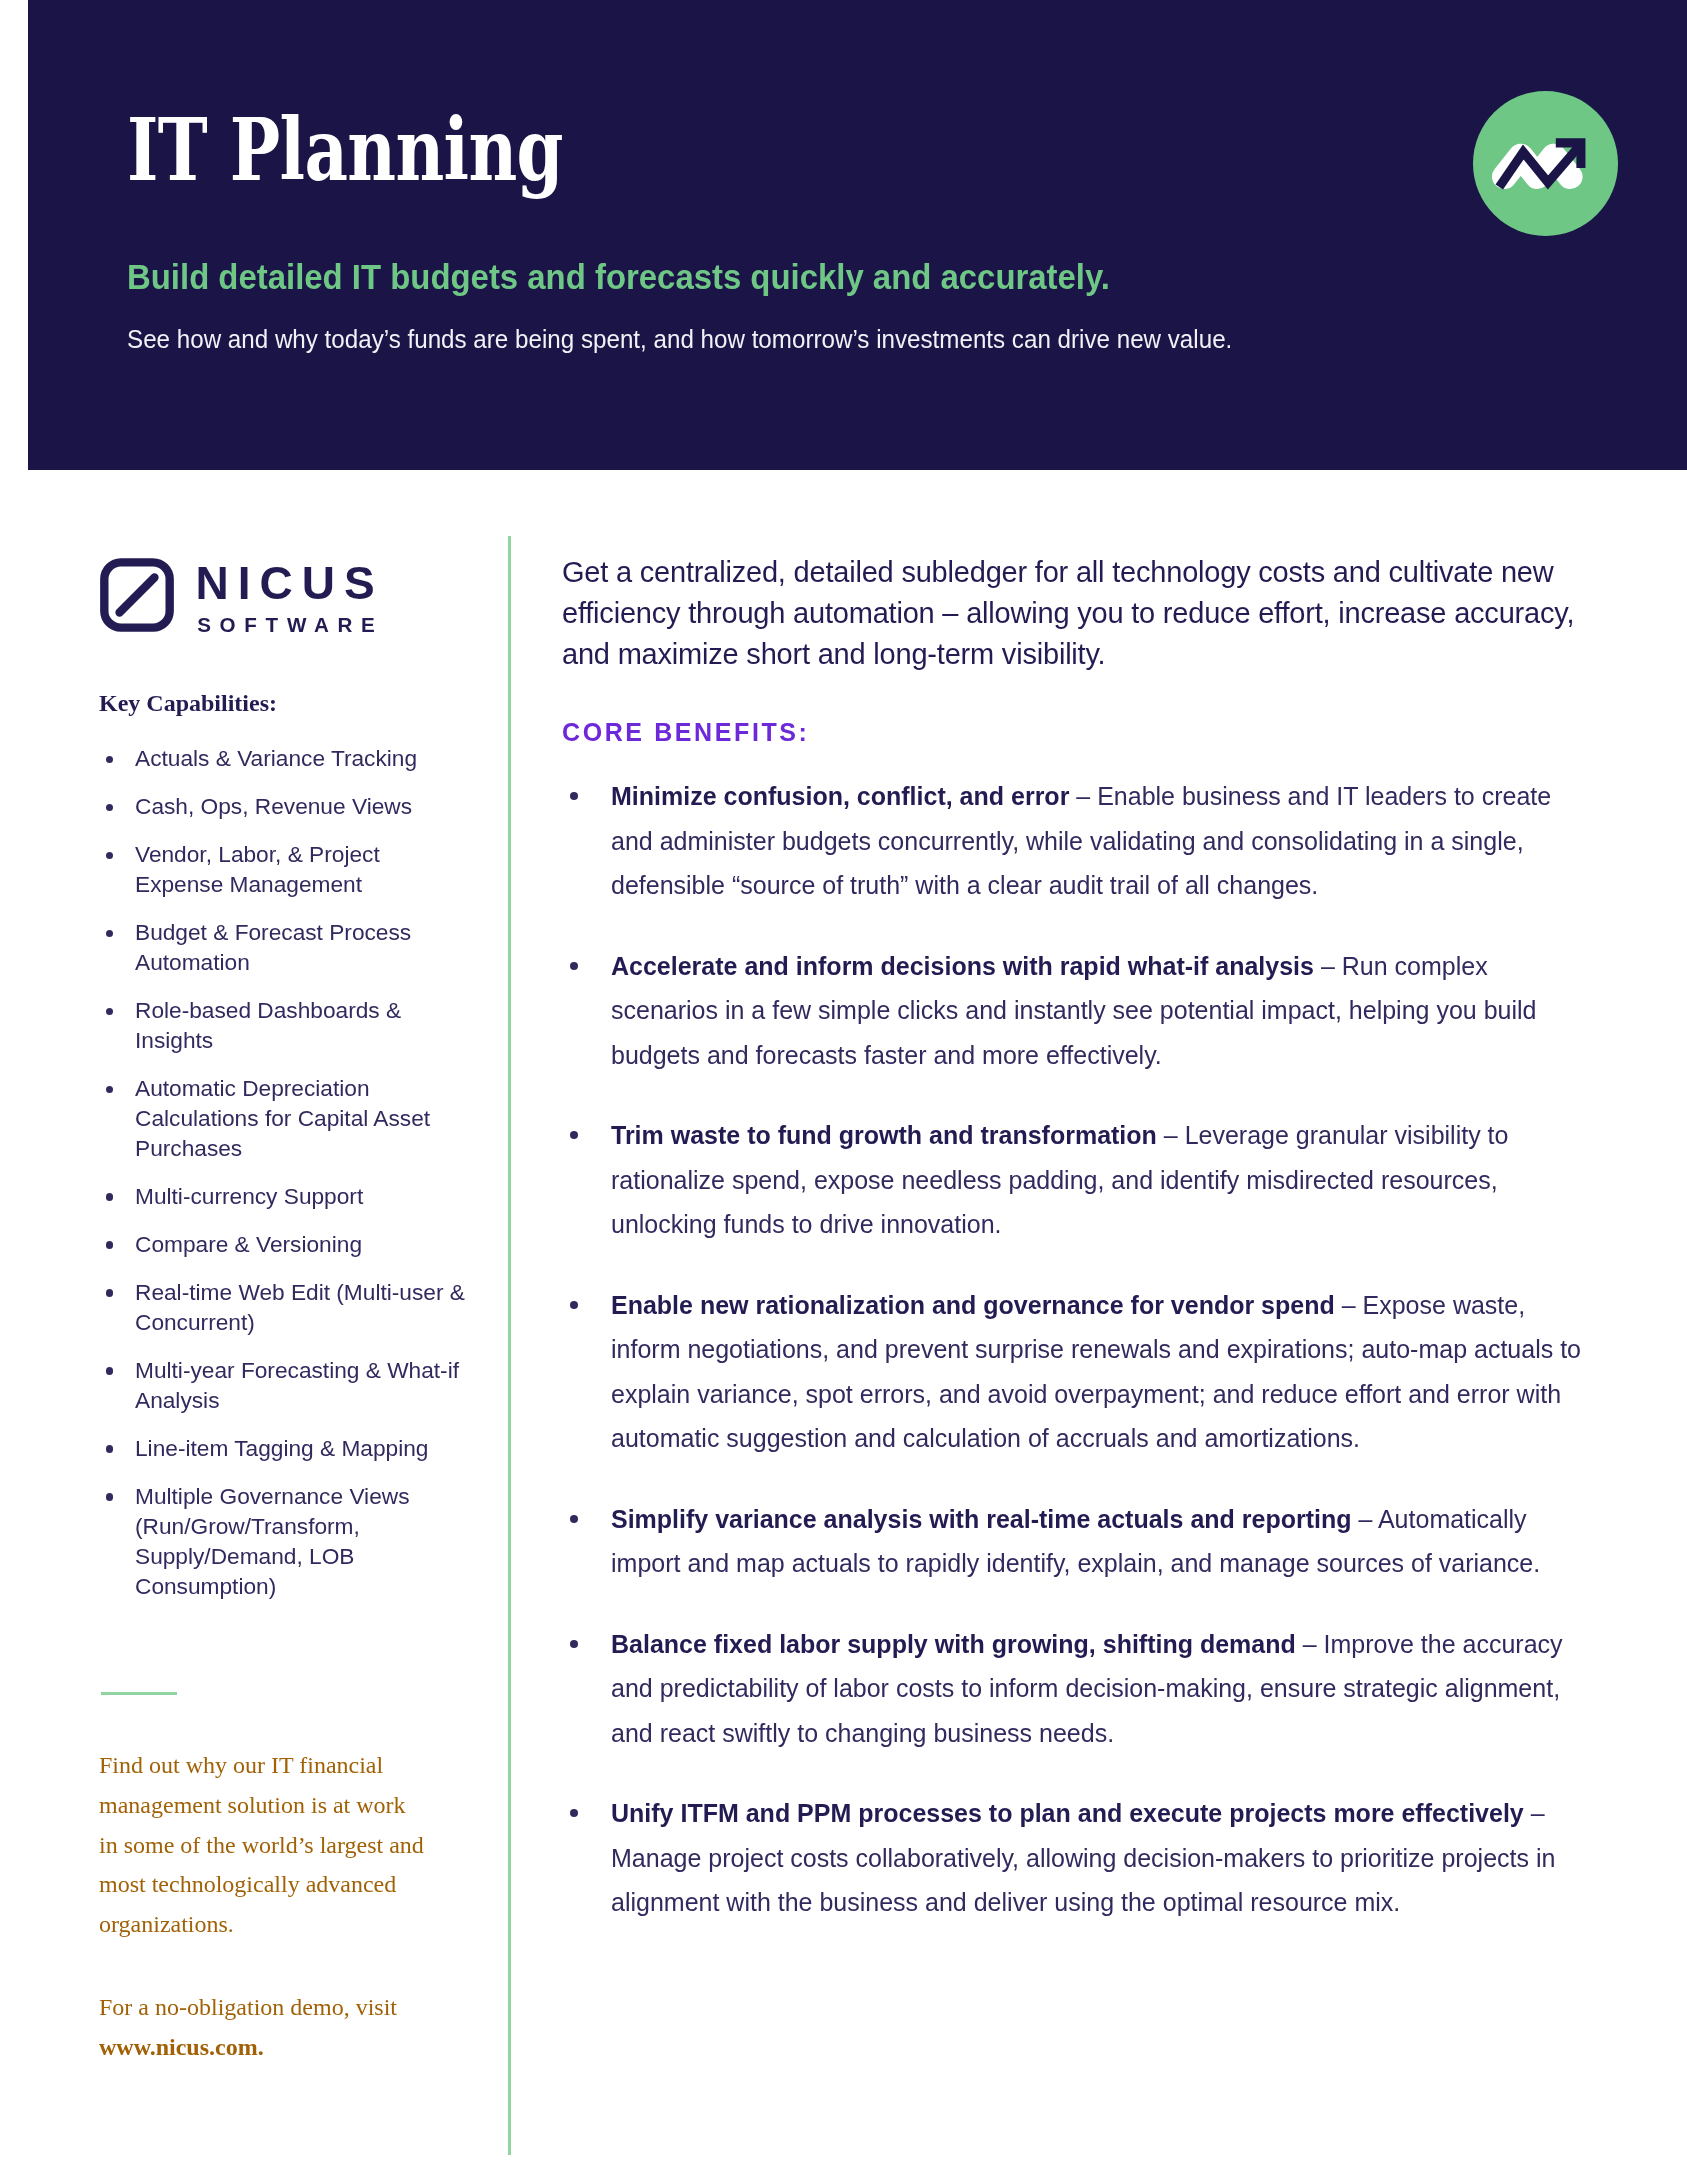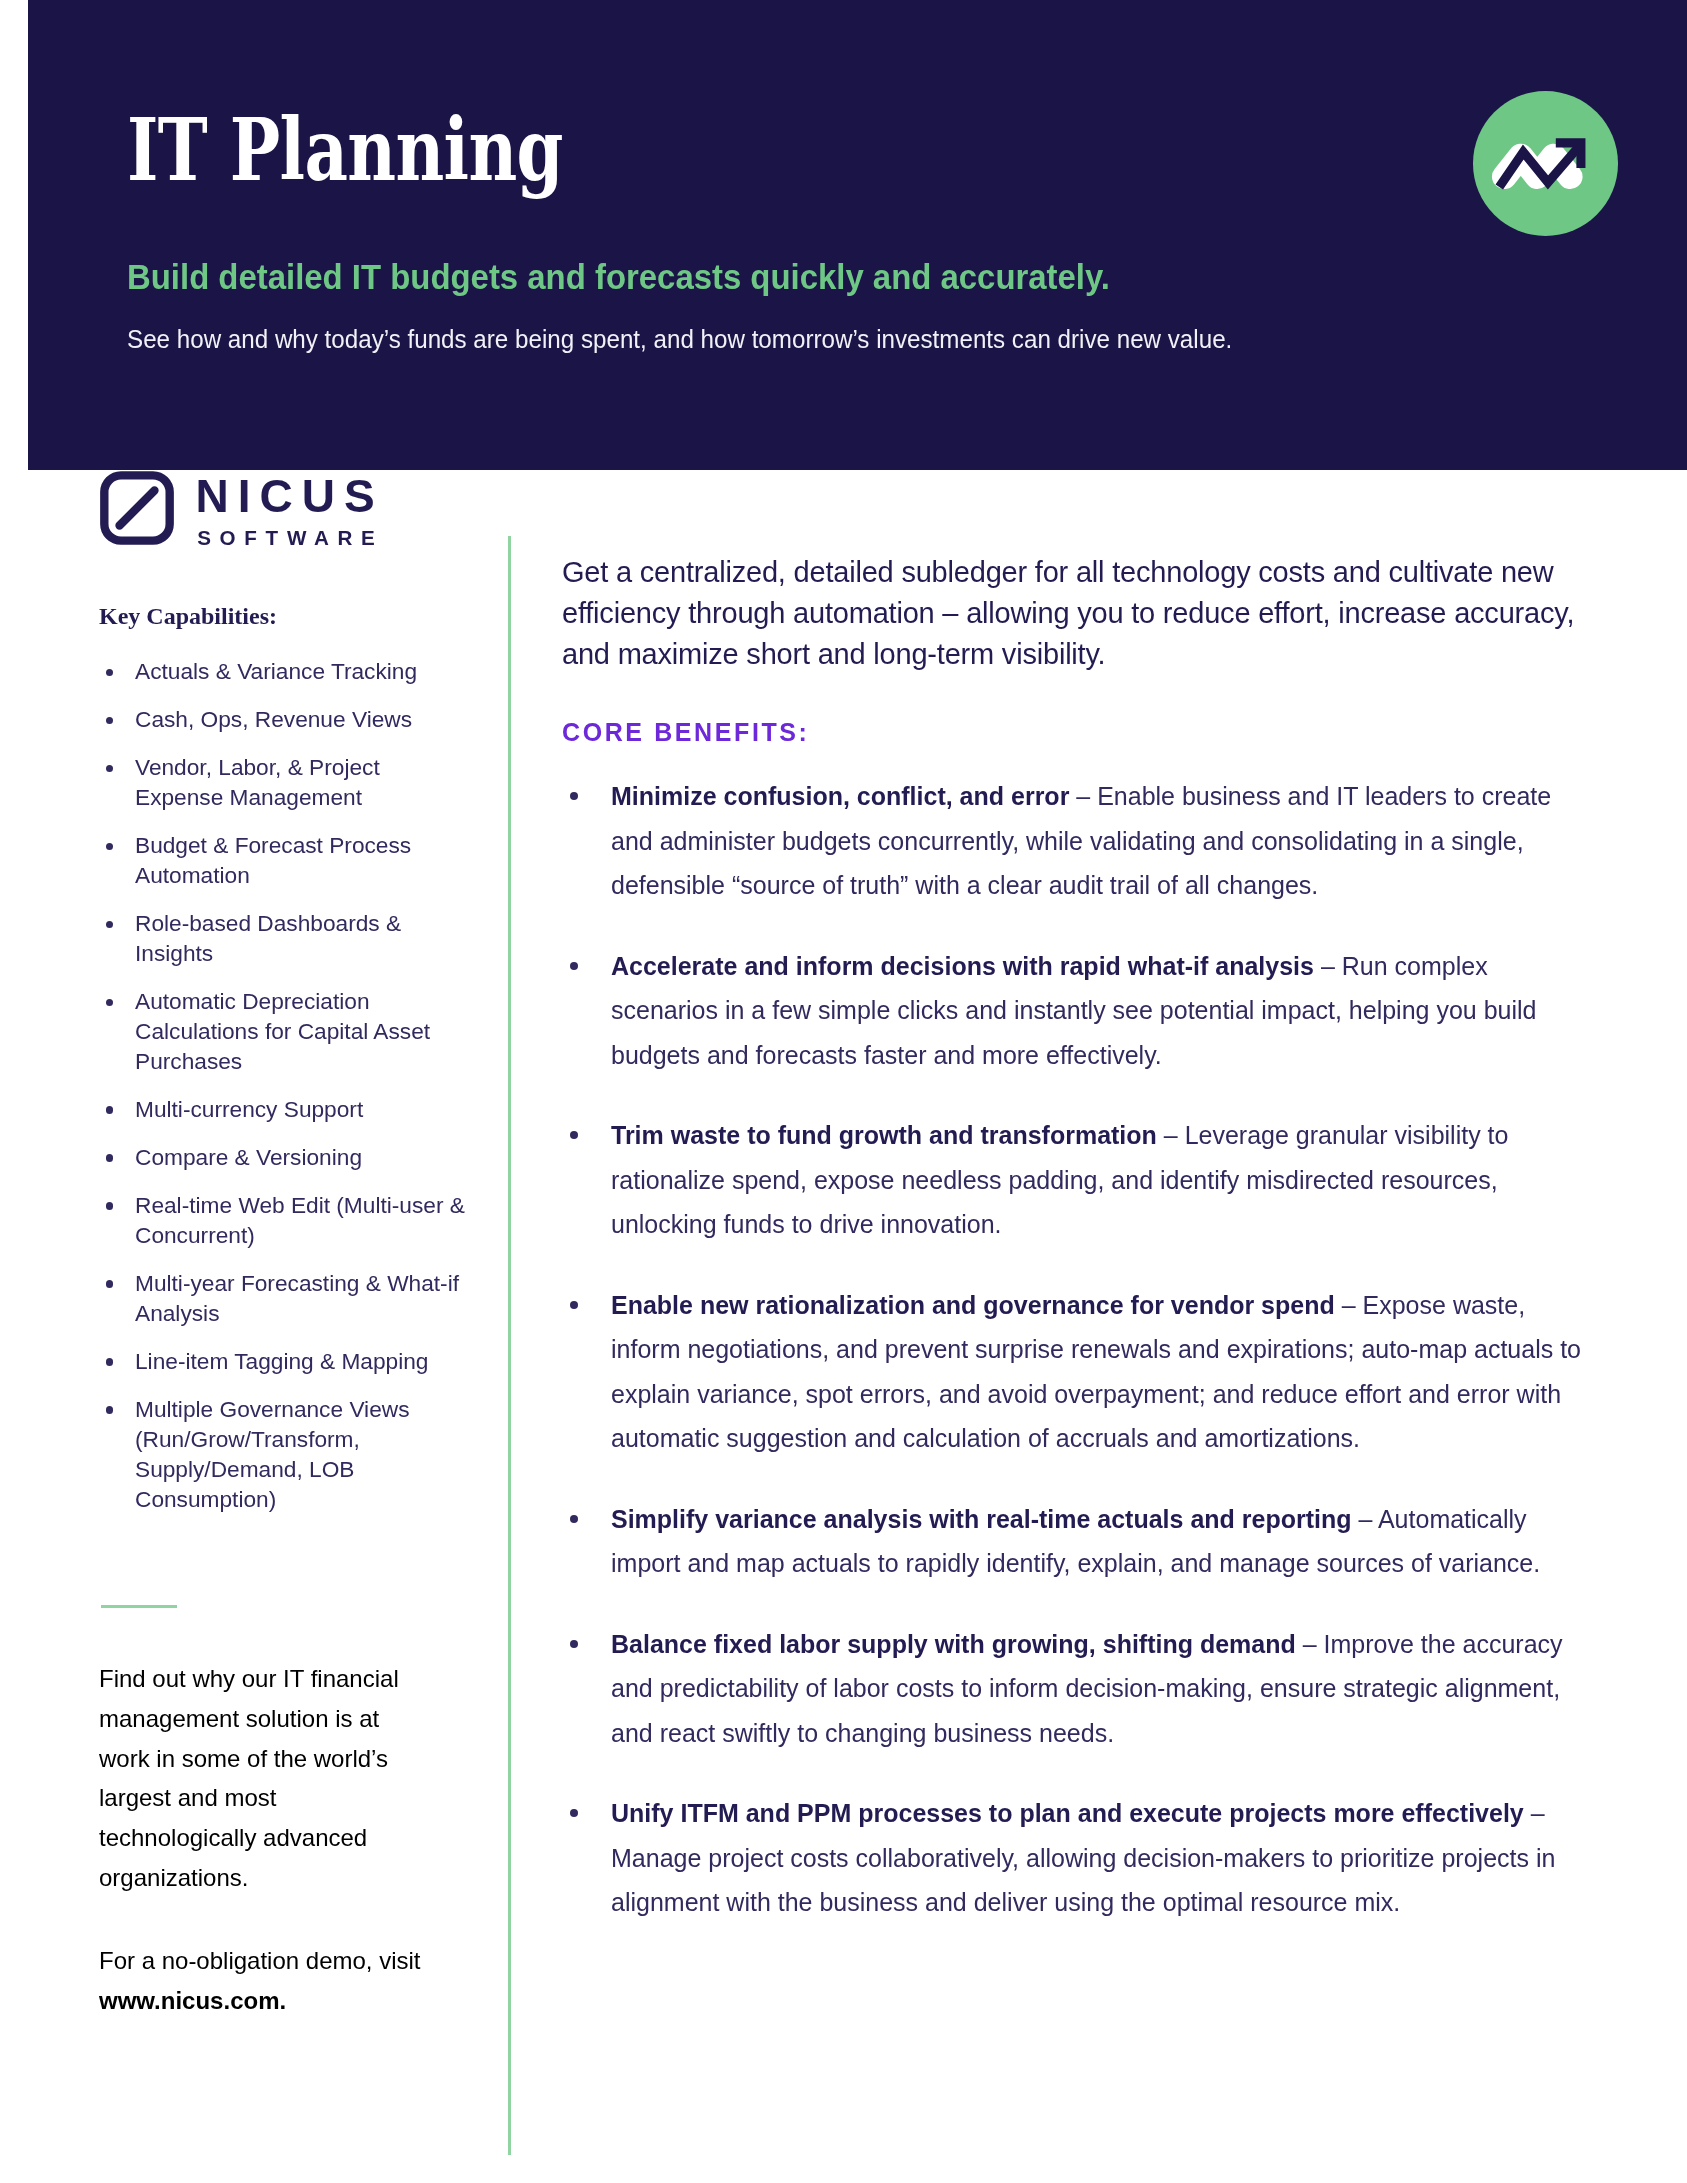--- a/index.html
+++ b/index.html
@@ -114,20 +114,21 @@
 
   
   .col-left {
     position: absolute;
     left: 99px;
     top: 0;
     width: 371px;
   }
 
   .nicus-logo {
+    margin-top: 87px;
     display: flex;
     align-items: flex-start;
     gap: 0px;
   }
   .nicus-mark { width: 76px; height: 76px; flex: 0 0 auto; }
   .nicus-mark svg { display: block; width: 76px; height: 76px; }
   .nicus-words {
     margin-left: 20.6px;
     padding-top: 2.5px;
   }
@@ -187,24 +188,24 @@
   .divider-short {
     margin-top: 91px;
     margin-left: 1.6px;
     width: 76px;
     height: 2.5px;
     background: #8fd4a1;
   }
 
   .left-para {
     margin-top: 51px;
-    font-family: Liberation Sans, sans-serif;
+    font-family: Liberation Serif, serif;
     font-size: 24px;
     line-height: 1.66;
-    color: #000000;
+    color: #a16207;
     width: 330px;
   }
   .left-para.second { margin-top: 43px; }
   .left-para b { font-weight: bold; }
 
   
   .col-right {
     position: absolute;
     left: 562px;
     top: 0;

